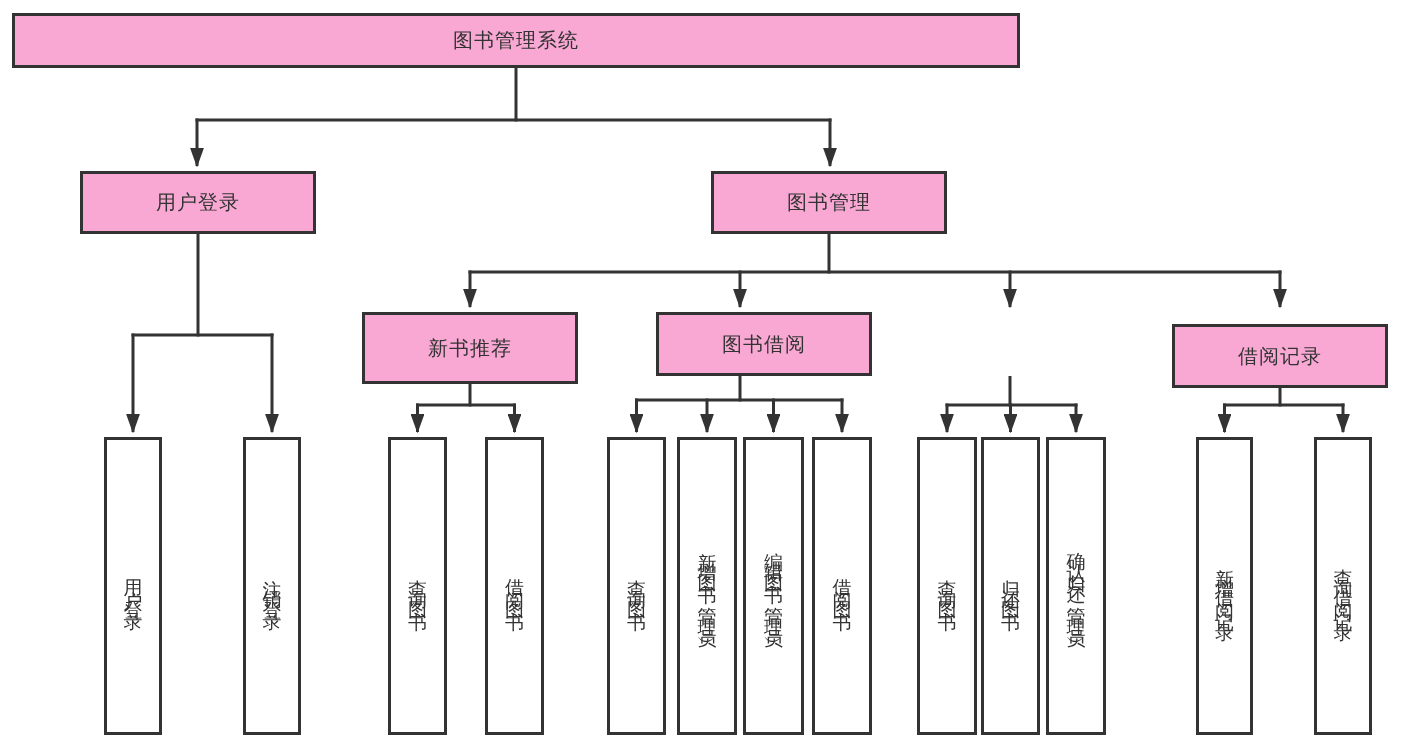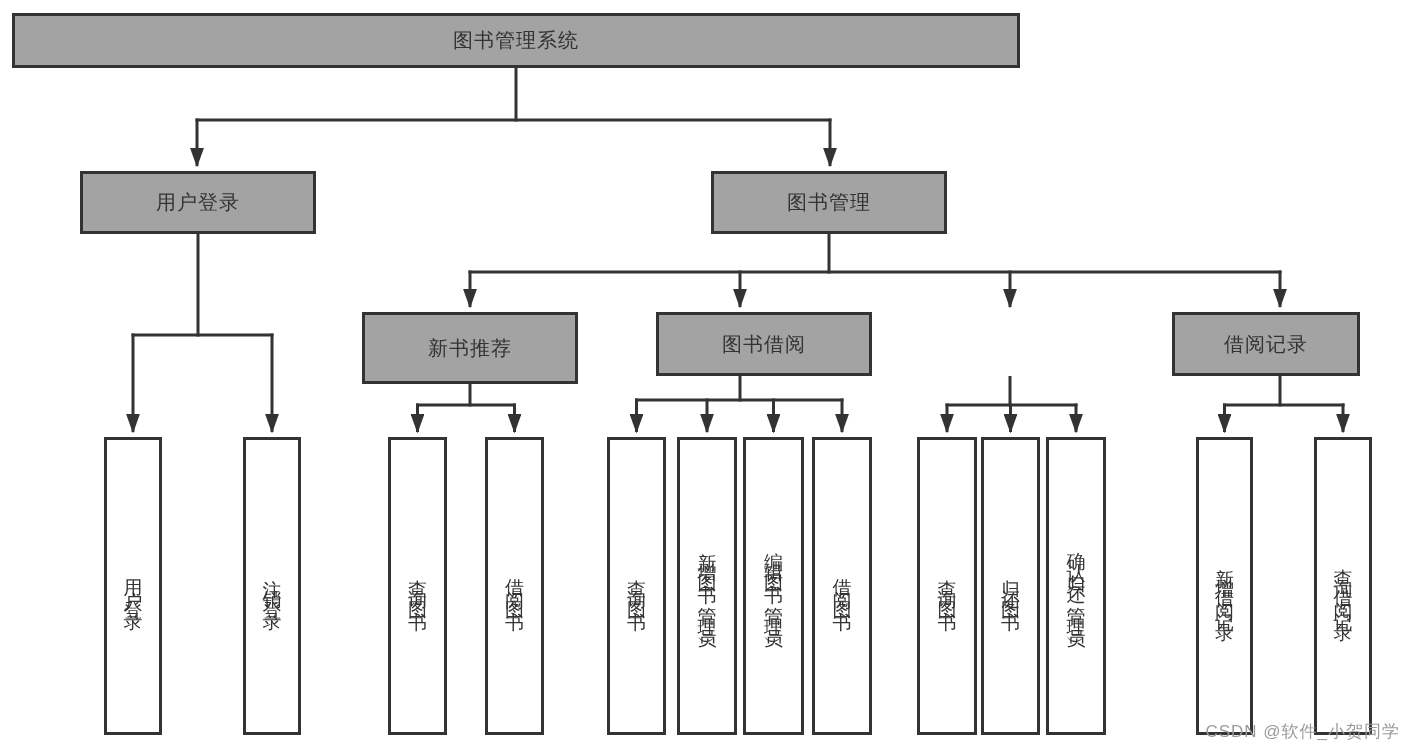--- a/index.html
+++ b/index.html
@@ -13,21 +13,21 @@
   }
   #wires {
     position: absolute;
     left: 0; top: 0;
     width: 1405px; height: 747px;
   }
   .hbox {
     position: absolute;
     box-sizing: border-box;
     border: 3px solid #333333;
-    background: #a3a3a3;
+    background: #f9a8d4;
     display: flex;
     align-items: center;
     justify-content: center;
     color: #333333;
     font-size: 20px;
     letter-spacing: 1px;
   }
   .vbox {
     position: absolute;
     top: 437px;
@@ -133,21 +133,21 @@
   <div class="hbox" style="left:711px; top:171px; width:236px; height:63px;">
     <span>图书管理</span>
   </div>
 
   <div class="hbox" style="left:362px; top:312px; width:216px; height:72px;">
     <span>新书推荐</span>
   </div>
   <div class="hbox" style="left:632px; top:312px; width:216px; height:64px;margin-left:24px;">
     <span>图书借阅</span>
   </div>
-  <div class="hbox" style="left:1172px; top:312px; width:188px; height:64px;align-items:center;">
+  <div class="hbox" style="left:1172px; top:324px; width:216px; height:64px;align-items:center;">
     <span>借阅记录</span>
   </div>
 
   <div class="vbox" style="left:104px; width:58px;">
     <span>用户登录</span>
   </div>
   <div class="vbox" style="left:243px; width:58px;">
     <span>注销登录</span>
   </div>
 
@@ -181,15 +181,14 @@
     <span>确认归还（管理员）</span>
   </div>
 
   <div class="vbox" style="left:1196px; width:57px;">
     <span>新增借阅记录</span>
   </div>
   <div class="vbox" style="left:1314px; width:58px;">
     <span>查询借阅记录</span>
   </div>
 
-  <div id="watermark">CSDN @软件_小贺同学</div>
 
 </div>
 
 </body></html>

